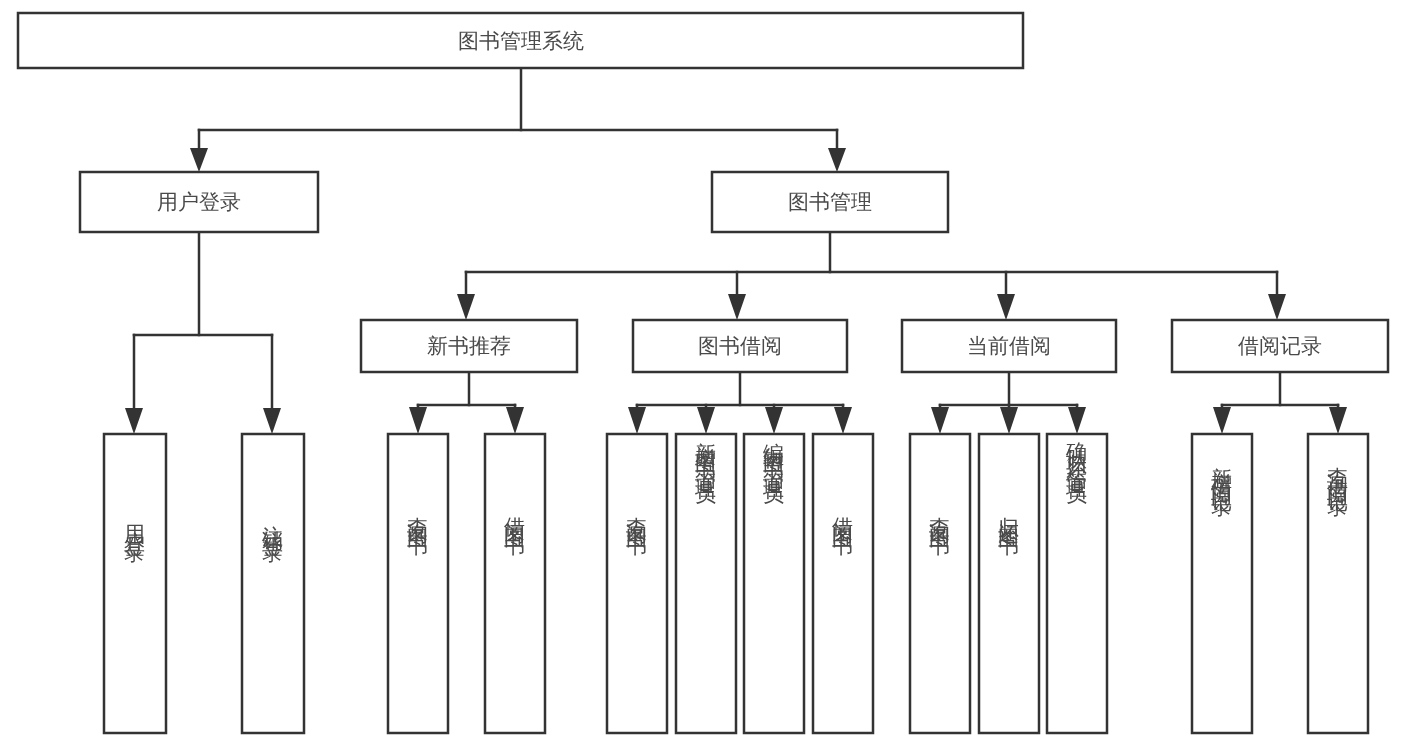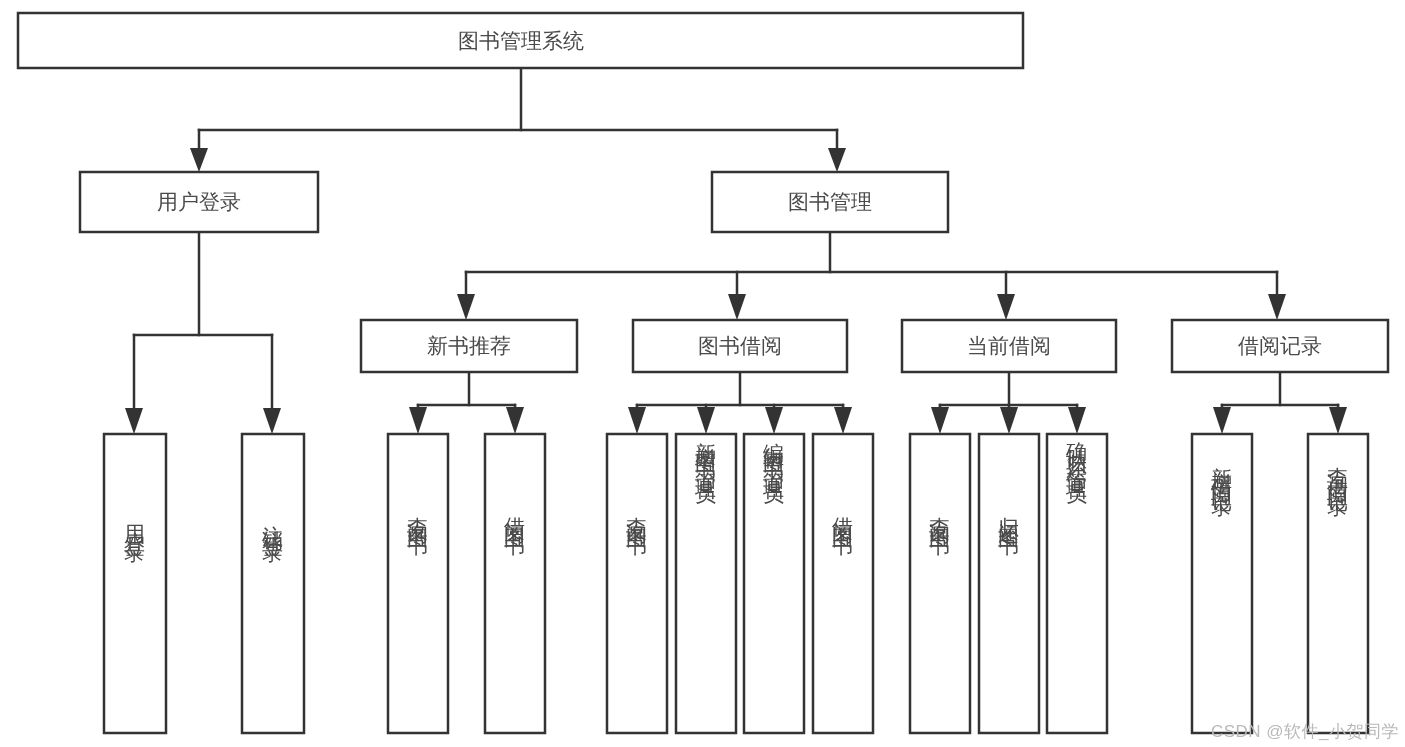--- a/index.html
+++ b/index.html
@@ -230,15 +230,14 @@
     <text class="node-label-vert" x="1222" y="468" writing-mode="tb" glyph-orientation-vertical="0" letter-spacing="6">新增借阅记录</text>
   </g>
 
   <g>
     <rect class="node-box" x="1308" y="434" width="60" height="299"></rect>
     <text class="node-label-vert" x="1338" y="468" writing-mode="tb" glyph-orientation-vertical="0" letter-spacing="6">查询借阅记录</text>
   </g>
 
 </svg>
 
-<div class="watermark">CSDN @软件_小贺同学</div>
 
 </div>
 
 </body></html>

